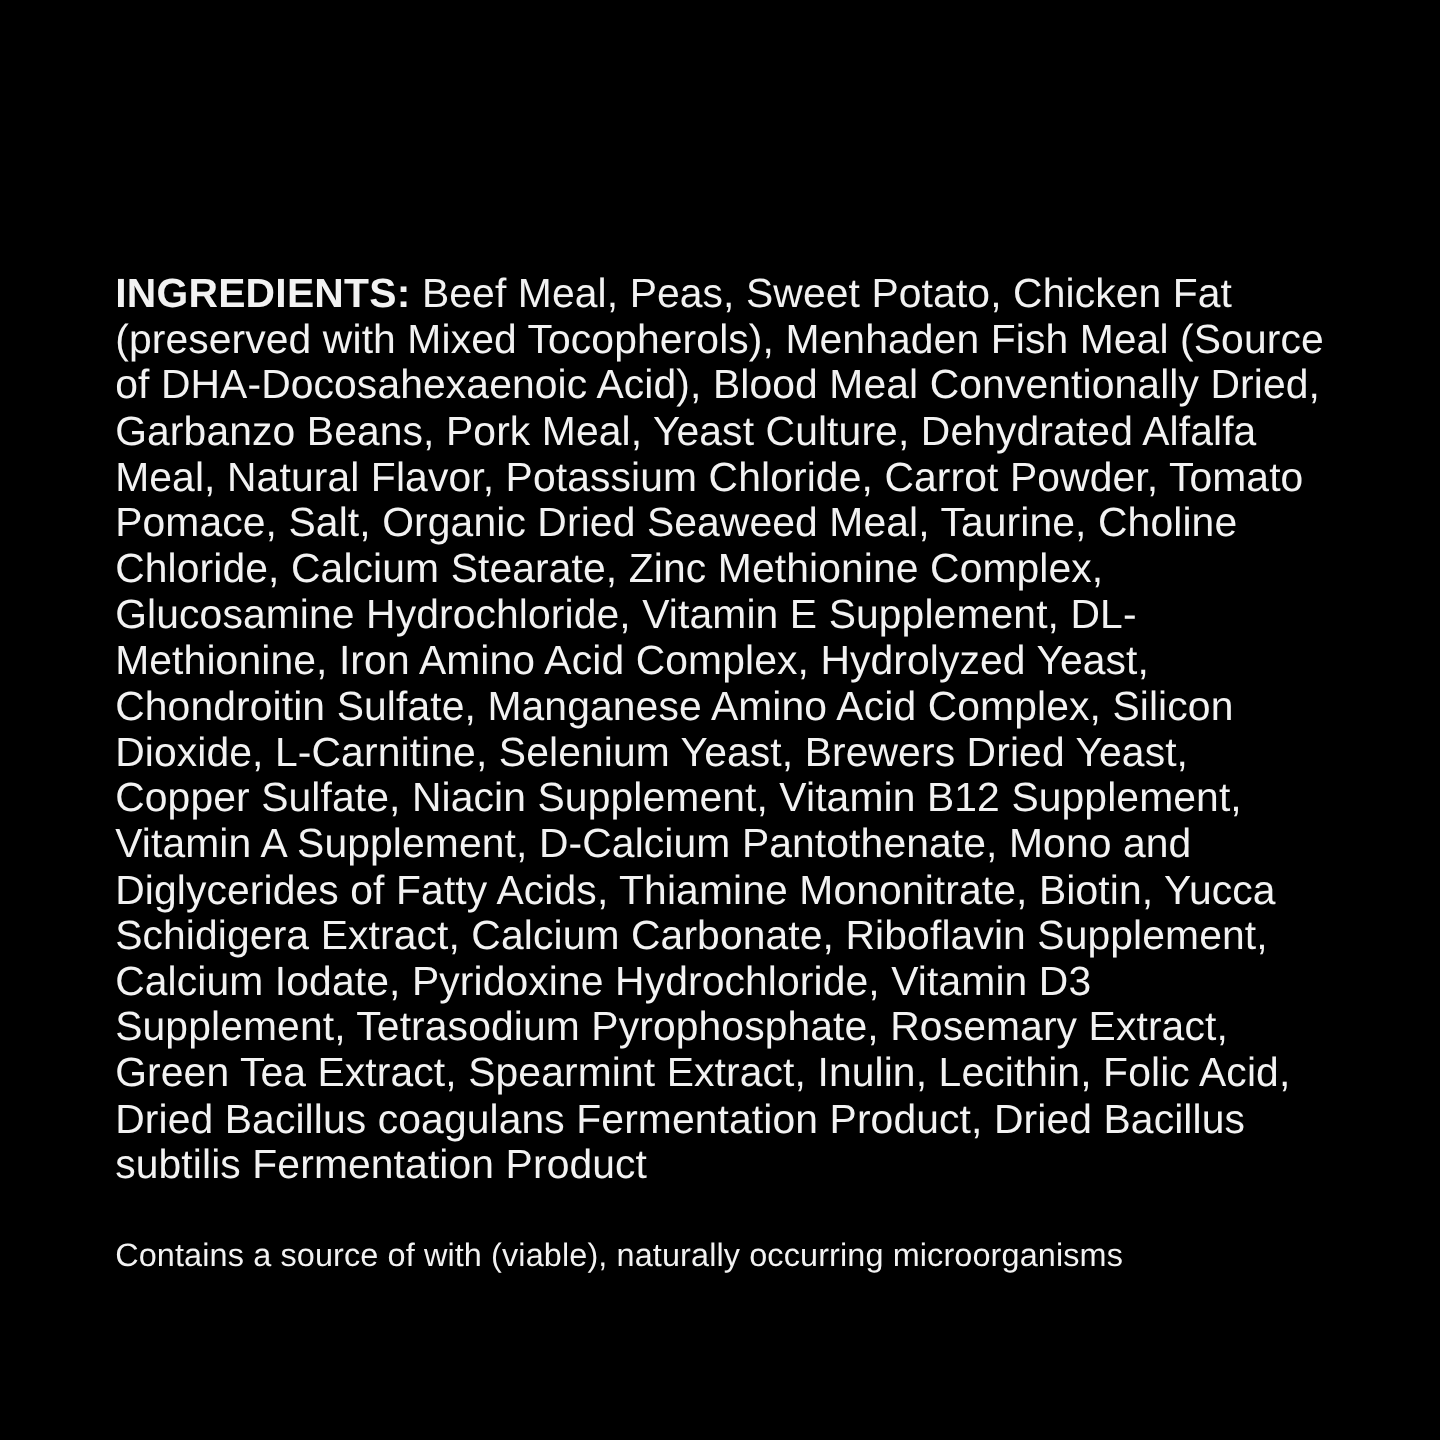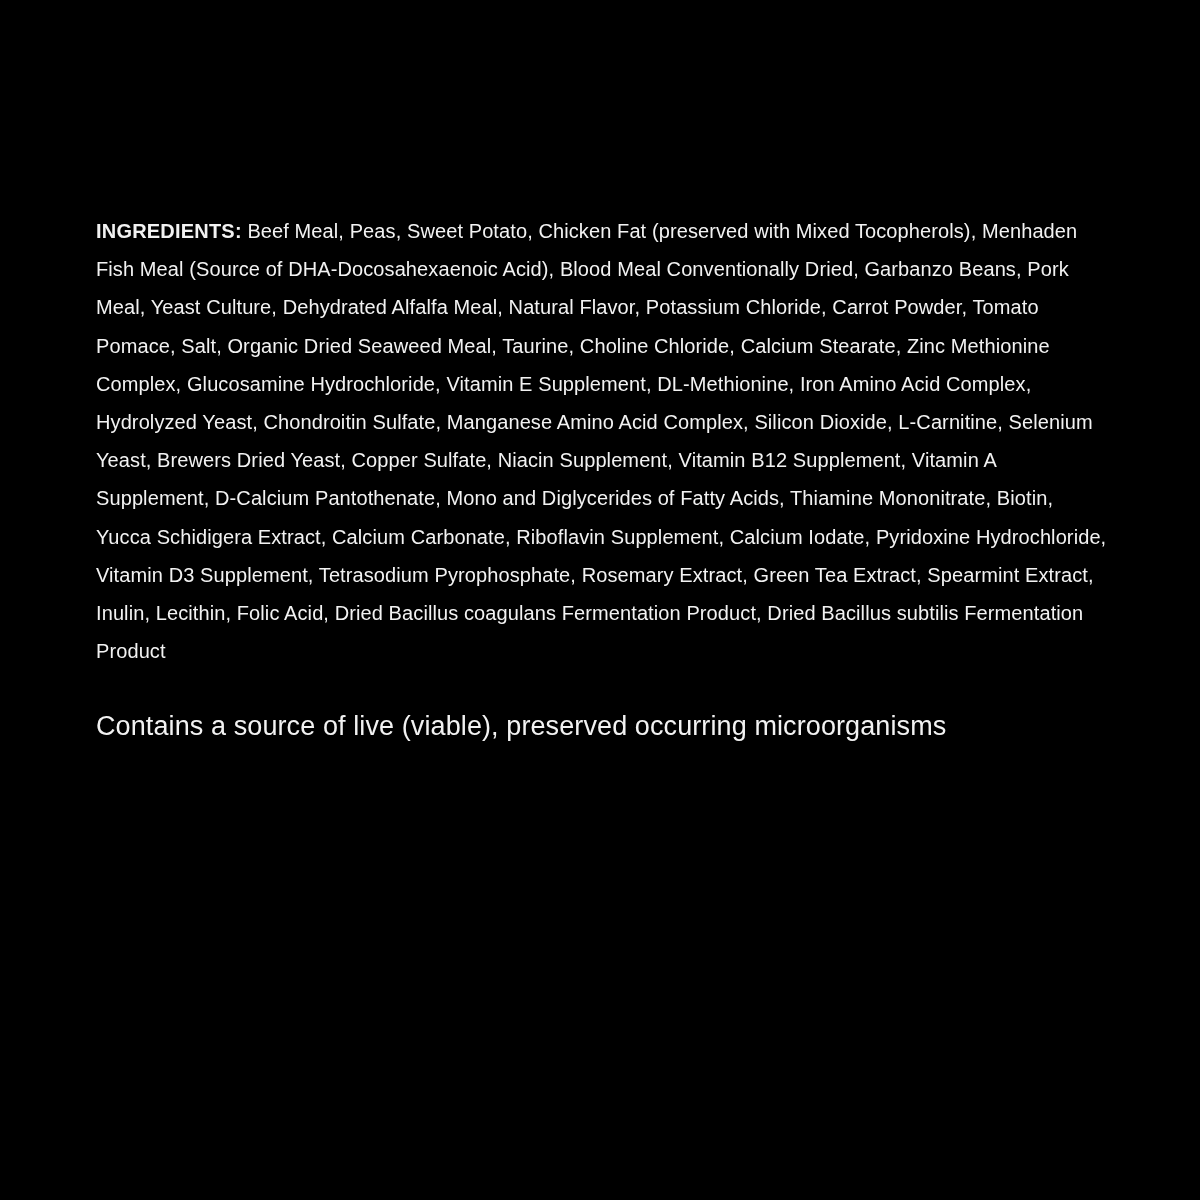--- a/index.html
+++ b/index.html
@@ -14,21 +14,21 @@
     overflow: hidden;
   }
   .panel {
     position: absolute;
     left: 96px;
     top: 192px;
     width: 1012px;
   }
   .ingredients-block {
     color: #f2f2f2;
-    font-size: 20px;
+    font-size: 34px;
     line-height: 38.2px;
     letter-spacing: 0.1px;
     text-align: left;
     font-weight: 400;
   }
   .ingredients-heading {
     font-weight: 700;
     letter-spacing: 0.2px;
   }
   .note-block {
@@ -40,15 +40,15 @@
     font-weight: 400;
   }
 </style>
 </head>
 <body>
 
 <div class="panel">
 
   <p class="ingredients-block"><span class="ingredients-heading">INGREDIENTS:</span><span class="ingredients-text"> Beef Meal, Peas, Sweet Potato, Chicken Fat (preserved with Mixed Tocopherols), Menhaden Fish Meal (Source of DHA-Docosahexaenoic Acid), Blood Meal Conventionally Dried, Garbanzo Beans, Pork Meal, Yeast Culture, Dehydrated Alfalfa Meal, Natural Flavor, Potassium Chloride, Carrot Powder, Tomato Pomace, Salt, Organic Dried Seaweed Meal, Taurine, Choline Chloride, Calcium Stearate, Zinc Methionine Complex, Glucosamine Hydrochloride, Vitamin E Supplement, DL-Methionine, Iron Amino Acid Complex, Hydrolyzed Yeast, Chondroitin Sulfate, Manganese Amino Acid Complex, Silicon Dioxide, L-Carnitine, Selenium Yeast, Brewers Dried Yeast, Copper Sulfate, Niacin Supplement, Vitamin B12 Supplement, Vitamin A Supplement, D-Calcium Pantothenate, Mono and Diglycerides of Fatty Acids, Thiamine Mononitrate, Biotin, Yucca Schidigera Extract, Calcium Carbonate, Riboflavin Supplement, Calcium Iodate, Pyridoxine Hydrochloride, Vitamin D3 Supplement, Tetrasodium Pyrophosphate, Rosemary Extract, Green Tea Extract, Spearmint Extract, Inulin, Lecithin, Folic Acid, Dried Bacillus coagulans Fermentation Product, Dried Bacillus subtilis Fermentation Product</span></p>
 
-  <p class="note-block">Contains a source of live (viable), preserved occurring microorganisms</p>
+  <p class="note-block">Contains a source of with (viable), naturally occurring microorganisms</p>
 
 </div>
 
 </body></html>

